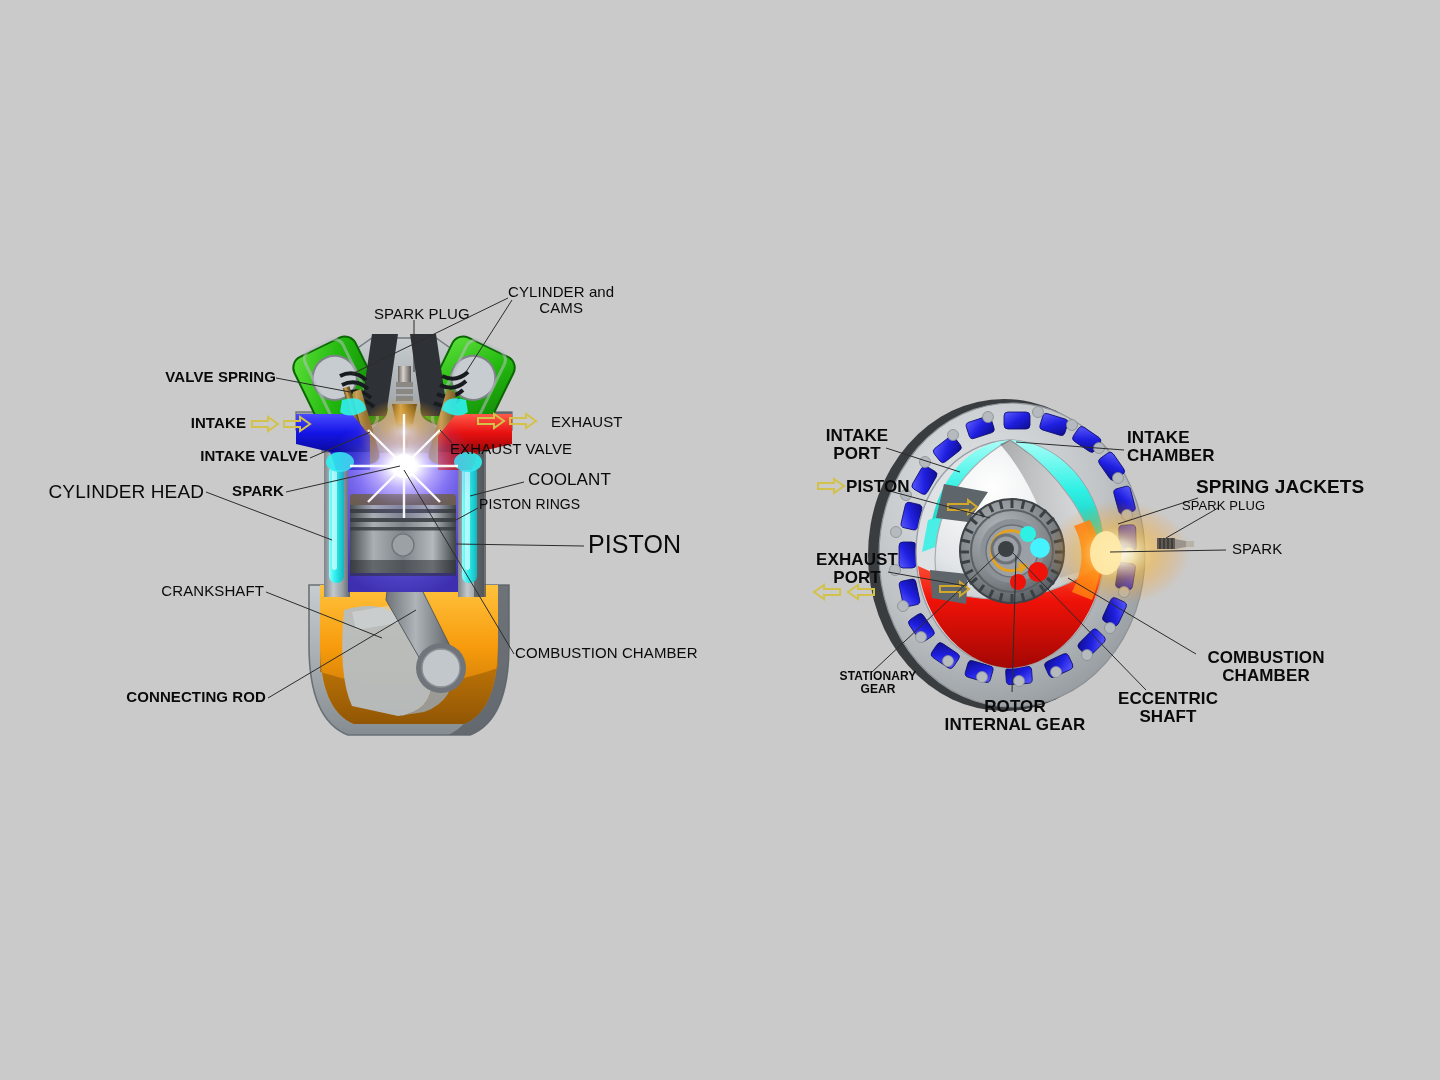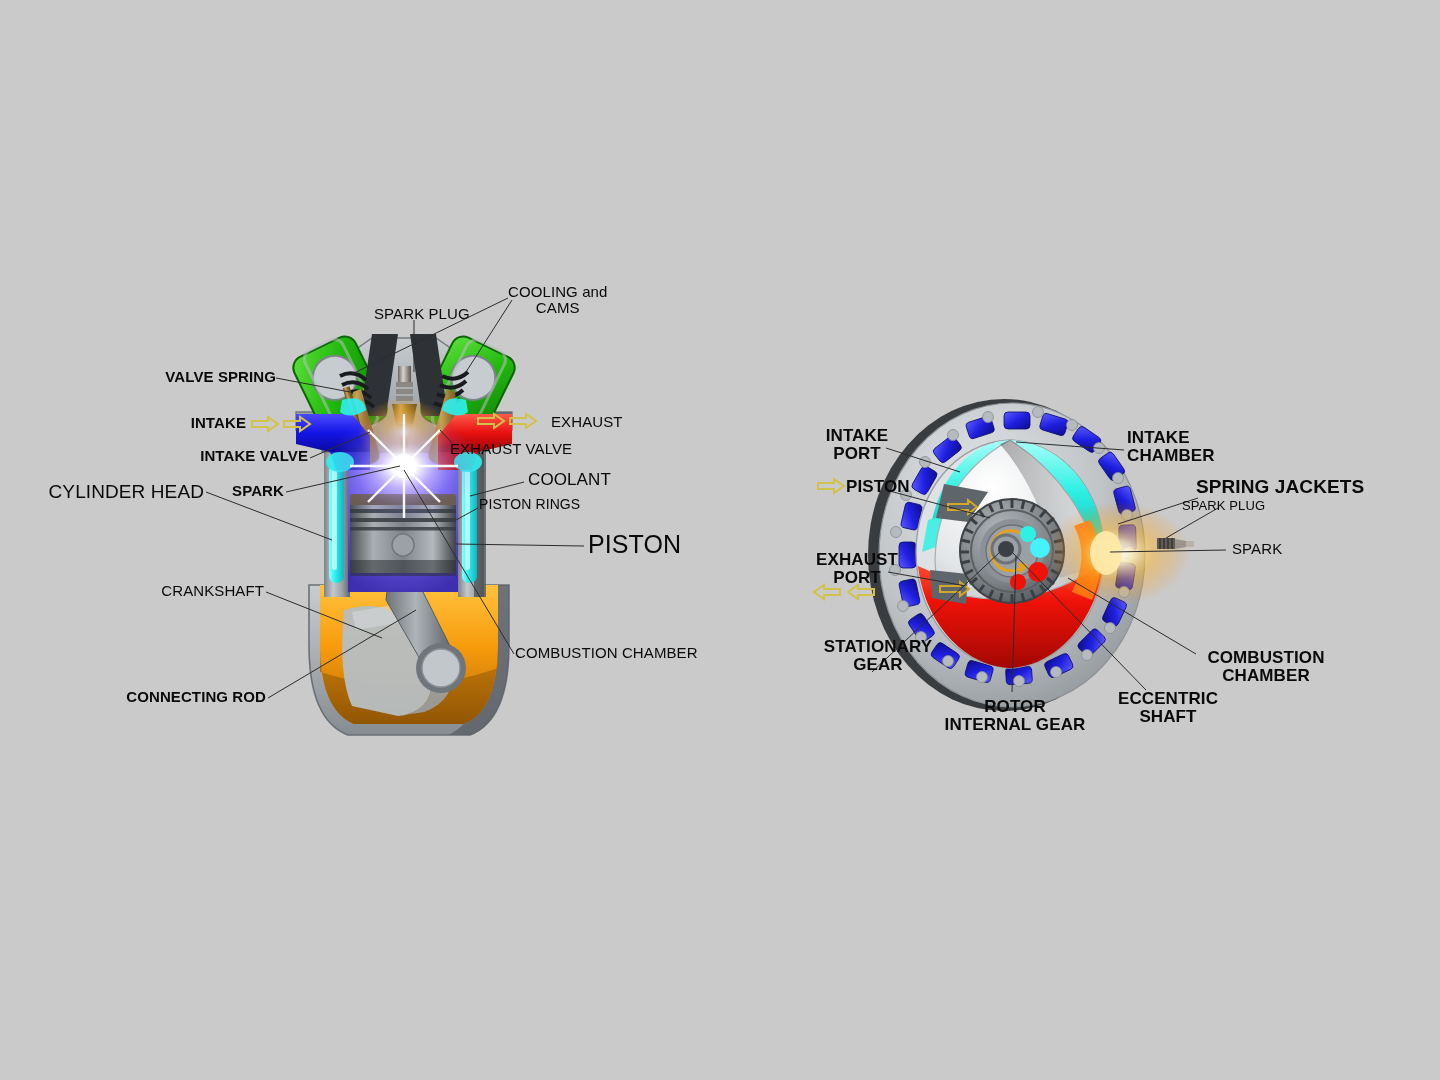--- a/index.html
+++ b/index.html
@@ -471,21 +471,21 @@
       <path d="M1196 654 L1068 578"></path>
       <path d="M1146 690 L1012 552"></path>
       <path d="M1012 692 L1016 556"></path>
       <path d="M872 672 L1000 552"></path>
       <path d="M1198 498 L1118 524"></path>
     </g>
   </svg>
 
   <div class="lbl normal" style="left: 374px; top: 306px; font-size: 15px; font-weight: 400;">SPARK PLUG</div>
 
-  <div class="lbl normal ctr" style="left: 508px; top: 284px; font-size: 15px; font-weight: 400;">COOLING and
+  <div class="lbl normal ctr" style="left: 508px; top: 284px; font-size: 15px; font-weight: 400;">CYLINDER and
 CAMS</div>
 
   <div class="lbl rgt" style="left: 60px; top: 369px; width: 216px; font-size: 15px; font-weight: 700;">VALVE SPRING</div>
 
   <div class="lbl rgt" style="left: 60px; top: 415px; width: 186px; font-size: 15px; font-weight: 700;">INTAKE</div>
 
   <div class="lbl normal" style="left: 551px; top: 414px; font-size: 15px; font-weight: 400;">EXHAUST</div>
 
   <div class="lbl rgt" style="left: 60px; top: 448px; width: 248px; font-size: 15px; font-weight: 700;">INTAKE VALVE</div>
 
@@ -526,16 +526,16 @@
 
   <div class="lbl ctr" style="left: 1186px; top: 649px; width: 160px; font-size: 17px; font-weight: 700;">COMBUSTION
 CHAMBER</div>
 
   <div class="lbl ctr" style="left: 1108px; top: 690px; width: 120px; font-size: 17px; font-weight: 700;">ECCENTRIC
 SHAFT</div>
 
   <div class="lbl ctr" style="left: 930px; top: 698px; width: 170px; font-size: 17px; font-weight: 700;">ROTOR
 INTERNAL GEAR</div>
 
-  <div class="lbl ctr" style="left: 808px; top: 638px; width: 140px; font-size: 17px; font-weight: 700;">STATIONARY
+  <div class="lbl ctr" style="left: 808px; top: 670px; width: 140px; font-size: 12px; font-weight: 700;">STATIONARY
 GEAR</div>
 
 </div>
 
 </body></html>

